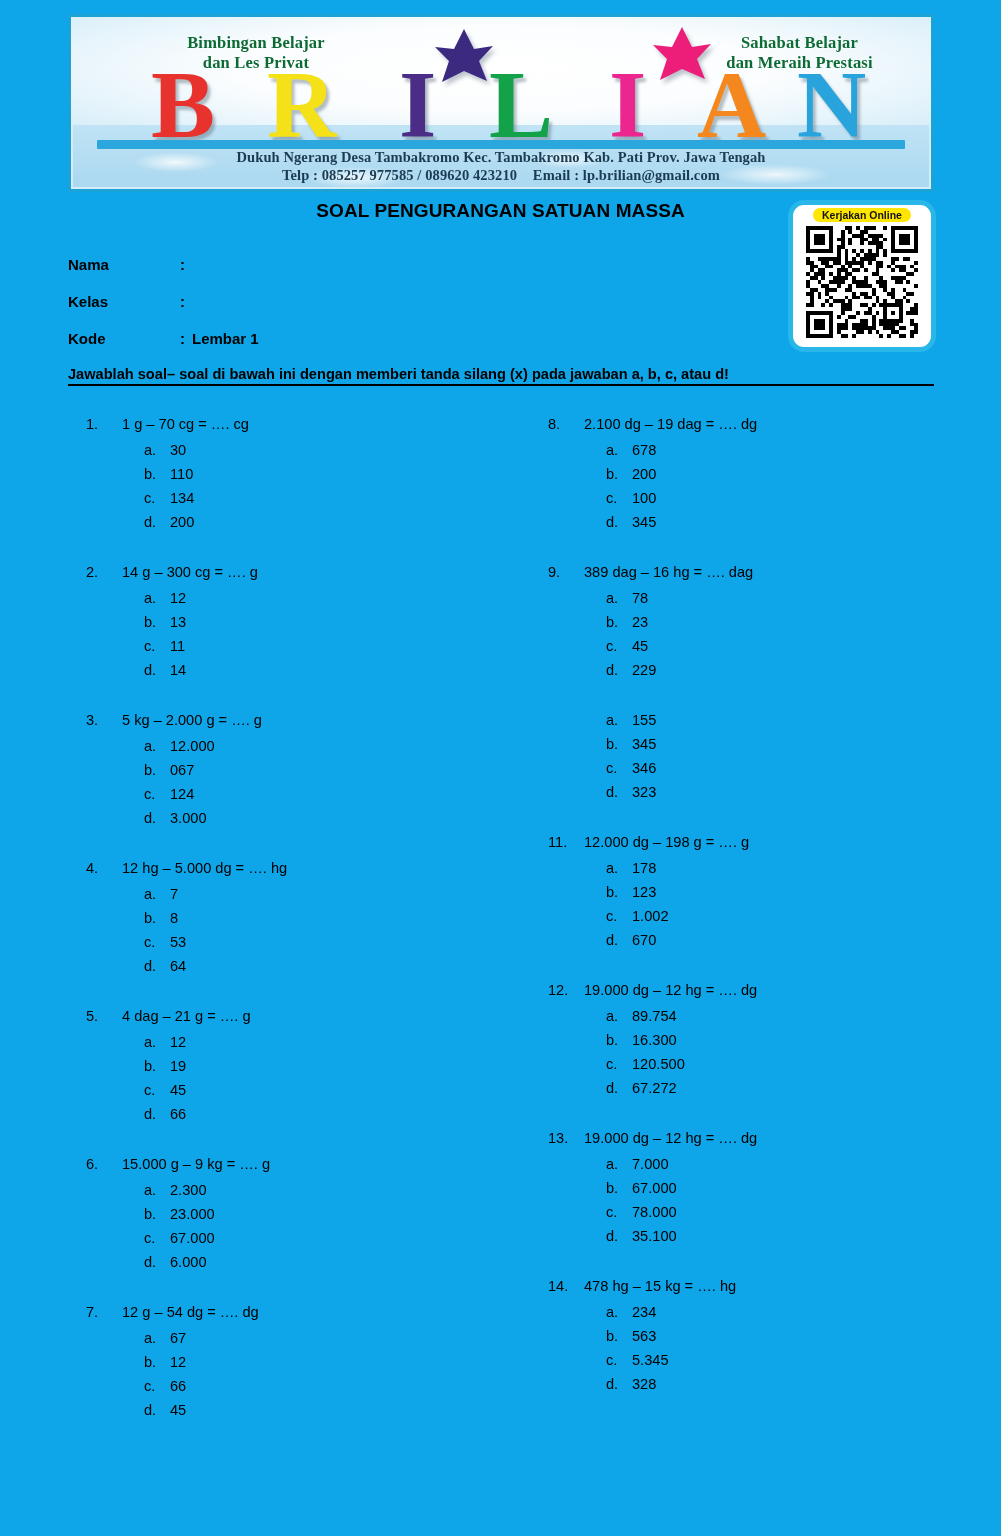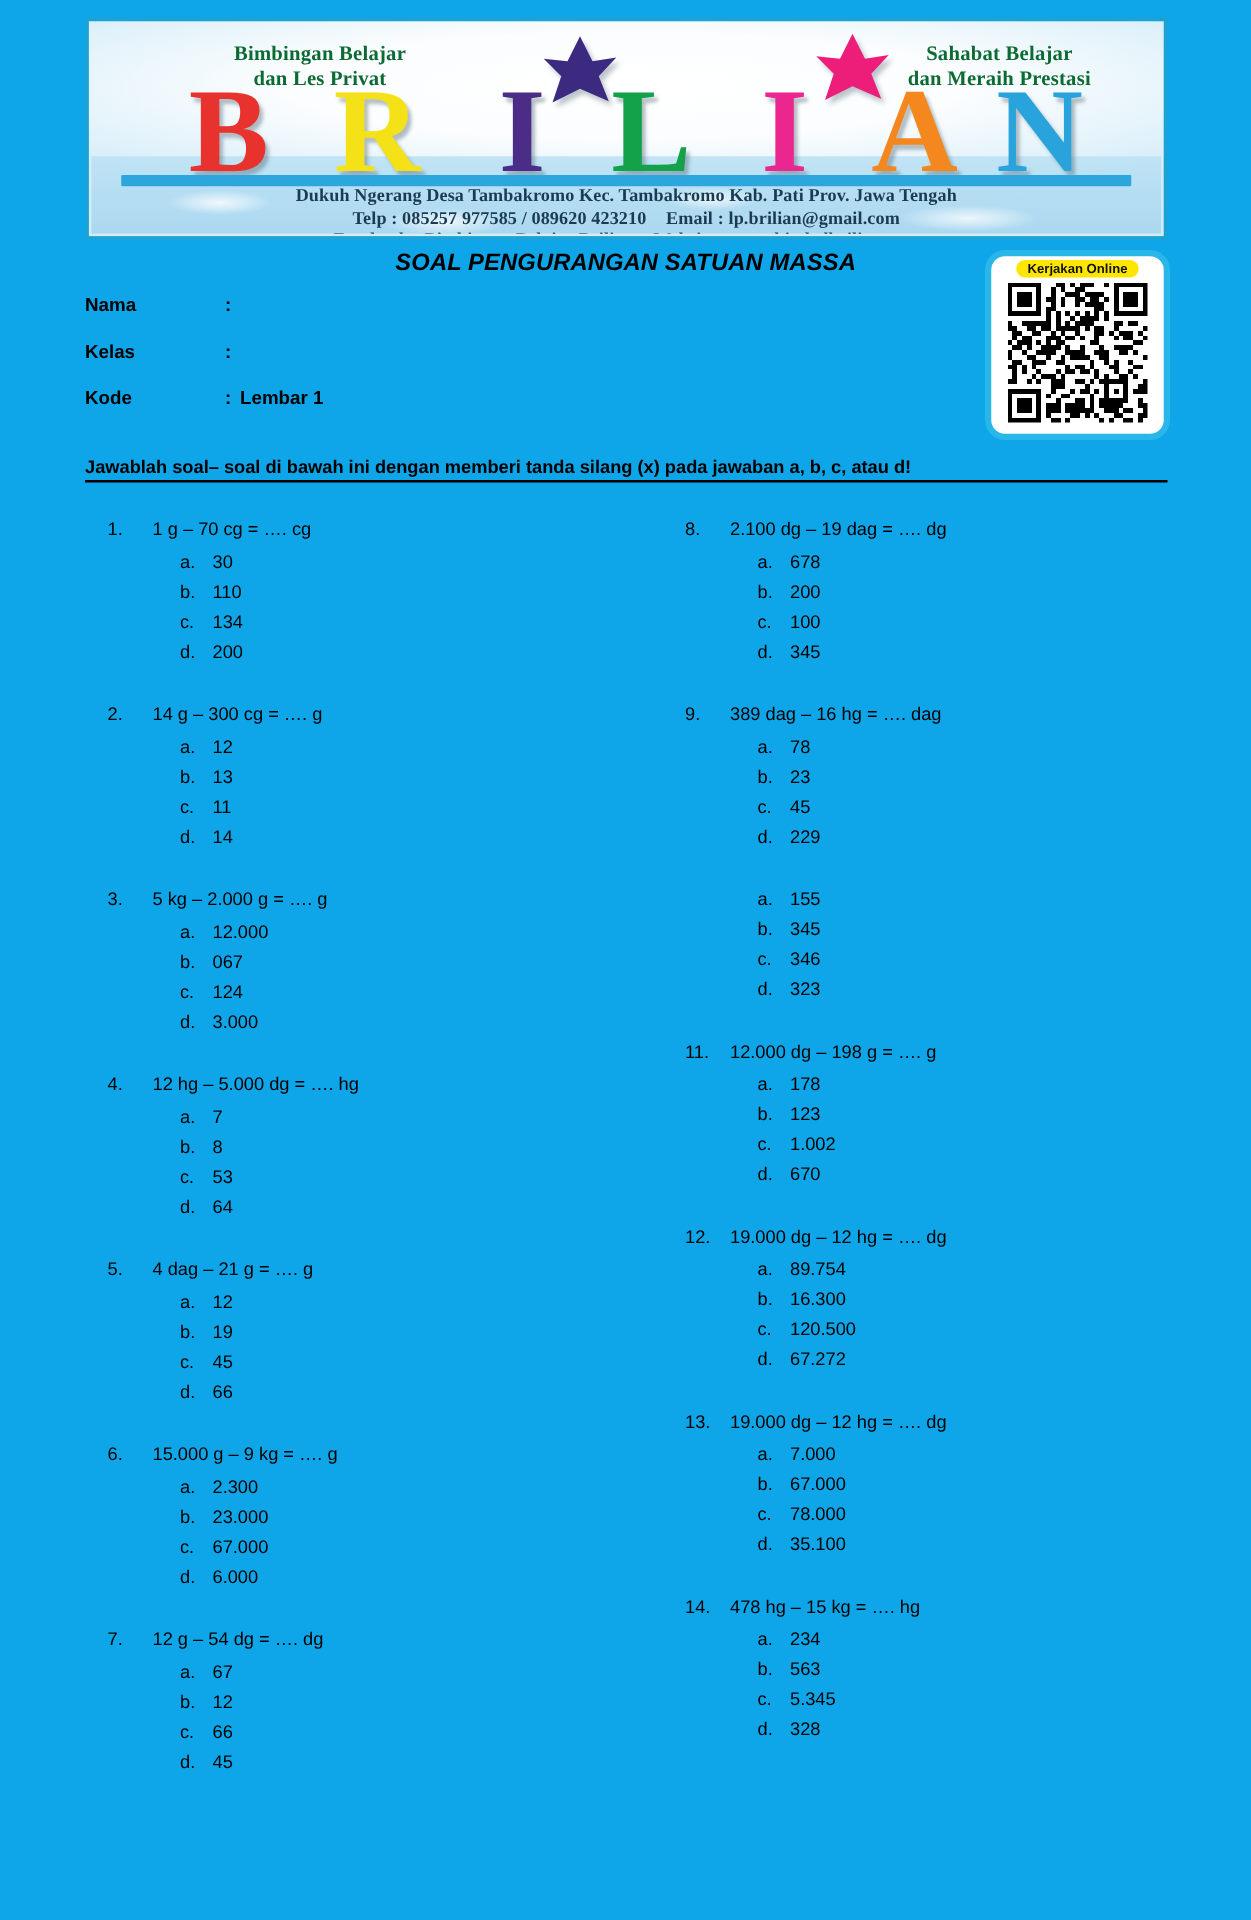--- a/index.html
+++ b/index.html
@@ -62,24 +62,23 @@
     font-family: "Liberation Serif", serif; font-weight:bold;
     font-size: 14.5px; line-height: 17.5px; letter-spacing:.1px;
   }
   .contact .row2 span { margin: 0 6px; }
 
   
   .doc-title {
     position:absolute; left: 0; right: 0; top: 200px;
     text-align:center; font-weight:bold; font-size: 19px;
     letter-spacing: .1px;
-    font-style: italic;
   }
   .fields { position:absolute; left: 68px; top: 236px; width: 420px; }
-  .field-row { display:flex; align-items:flex-start; height: 37px; font-size:15px; font-weight:bold; }
+  .field-row { display:flex; align-items:flex-end; height: 37px; font-size:15px; font-weight:bold; }
   .field-label { width: 112px; }
   .field-colon { width: 12px; }
   .field-value { font-weight:bold; }
 
   
   .qr-badge {
     position:absolute; left: 788px; top: 200px; width: 148px; height: 152px;
     border: 5px solid #29b6e8; border-radius: 16px; background:#ffffff;
     display:flex; flex-direction:column; align-items:center;
   }

